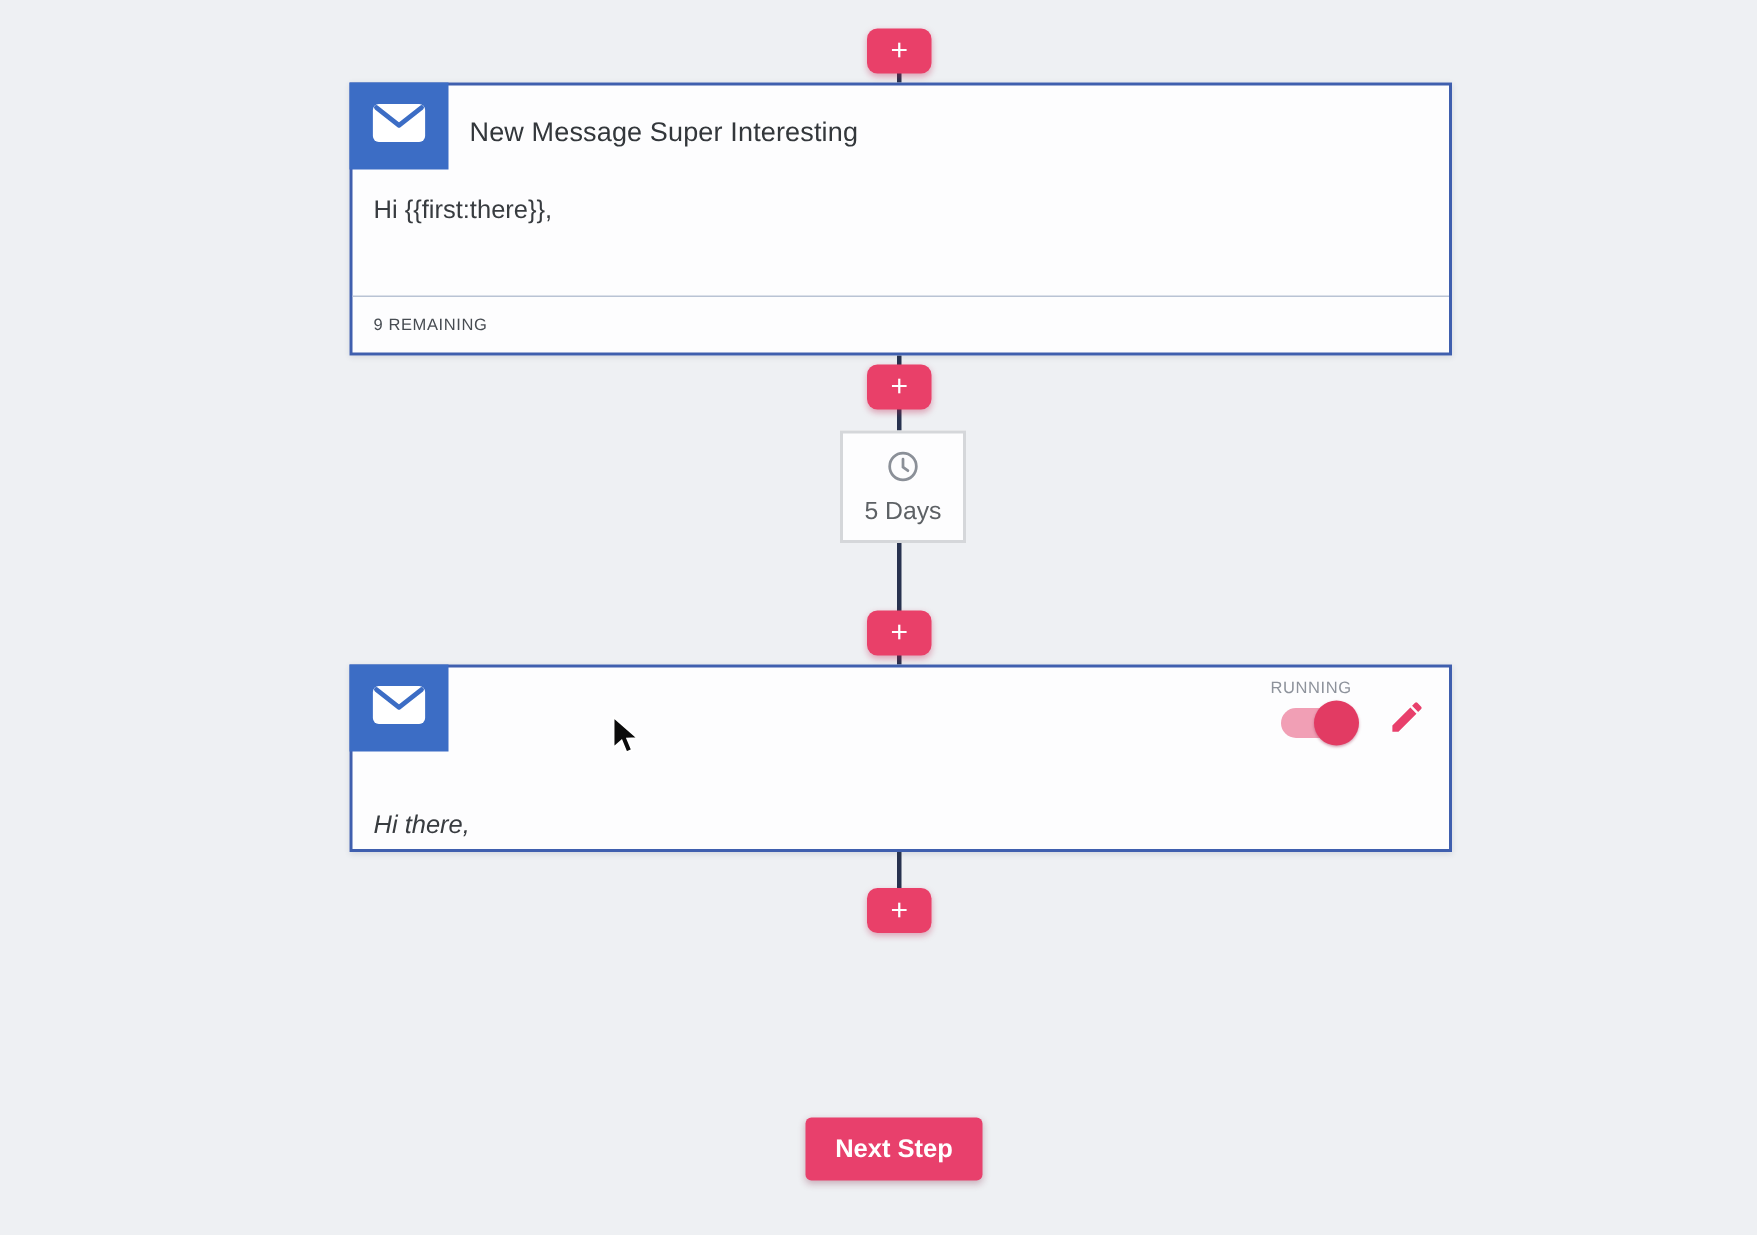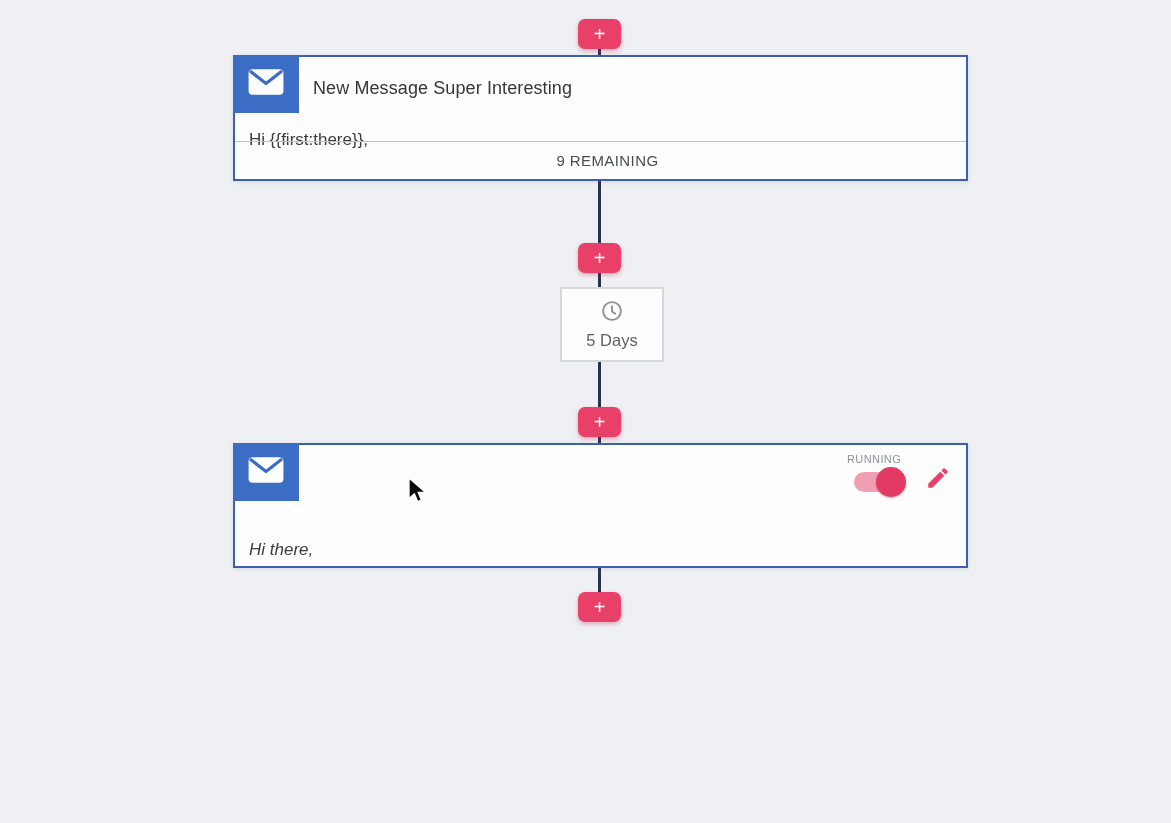--- a/index.html
+++ b/index.html
@@ -45,21 +45,21 @@
   
   .email-card {
     position: absolute;
     left: 233px;
     width: 735px;
     background: #fdfdfe;
     border: 2px solid #3f5fae;
     z-index: 2;
     box-shadow: 0 1px 4px rgba(60, 70, 90, 0.14);
   }
-  .card-1 { top: 55px; height: 126px; }
+  .card-1 { top: 55px; height: 182px; }
   .card-2 { top: 443px; height: 125px; }
 
   .icon-box {
     position: absolute;
     left: -2px; top: -2px;
     width: 66px; height: 58px;
     background: #3c6dc5;
     display: flex; align-items: center; justify-content: center;
   }
   .card-title {
@@ -73,24 +73,23 @@
   .card-1 .card-body { top: 73px; }
   .card-2 .card-body { top: 95px; font-style: italic; }
 
   .card-footer {
     position: absolute;
     left: 0; bottom: 0;
     width: 100%; height: 38px;
     border-top: 1px solid #b9c3d4;
     line-height: 38px;
     padding-left: 14px;
-    font-size: 15px;
+    font-size: 11px;
     color: #474c52;
     letter-spacing: 0.4px;
-    text-align: center;
   }
 
   
   .running-label {
     position: absolute;
     top: 8px; left: 612px;
     width: 72px;
     text-align: left;
     font-size: 11px;
     color: #8d929b;
@@ -116,21 +115,21 @@
     position: absolute;
     top: 20px; left: 690px;
     width: 28px; height: 28px;
     cursor: pointer;
   }
 
   
   .delay-card {
     position: absolute;
     left: 560px; top: 287px;
-    width: 104px; height: 75px;
+    width: 84px; height: 75px;
     background: #fdfdfe;
     border: 2px solid #d5d7da;
     z-index: 2;
     display: flex; flex-direction: column;
     align-items: center;
     padding-top: 9px;
     cursor: pointer;
   }
   .delay-label {
     margin-top: 3px;
@@ -215,20 +214,21 @@
     <div class="pencil-btn">
       <svg width="26" height="26" viewBox="0 0 24 24">
         <path fill="#e8406c" d="M3 17.25V21h3.75L17.81 9.94l-3.75-3.75L3 17.25zM20.71 7.04c.39-.39.39-1.02 0-1.41l-2.34-2.34a.996.996 0 0 0-1.41 0l-1.83 1.83 3.75 3.75 1.83-1.83z"></path>
       </svg>
     </div>
     <div class="card-body">Hi there,</div>
   </div>
 
   <div class="plus-btn plus-4">+</div>
 
+  <button class="next-step-btn">Next Step</button>
 
   <div class="mouse-cursor">
     <svg width="24" height="28" viewBox="0 0 24 28">
       <path d="M2 1 L2 21.5 L7.4 16.8 L10.6 24.6 L14.4 23 L11.2 15.4 L18.2 15.1 Z" fill="#0b0b0b" stroke="#ffffff" stroke-width="1.3"></path>
     </svg>
   </div>
 
 </div>
 
 </body></html>

